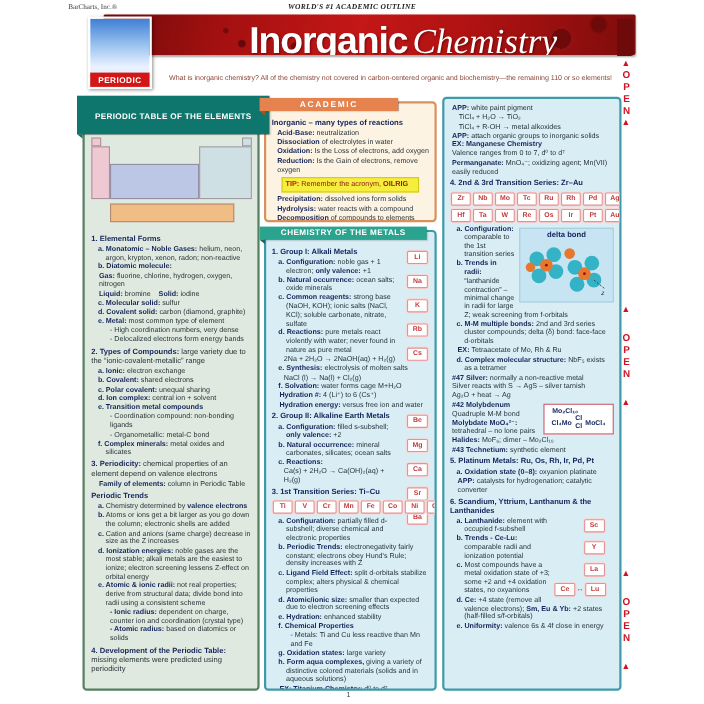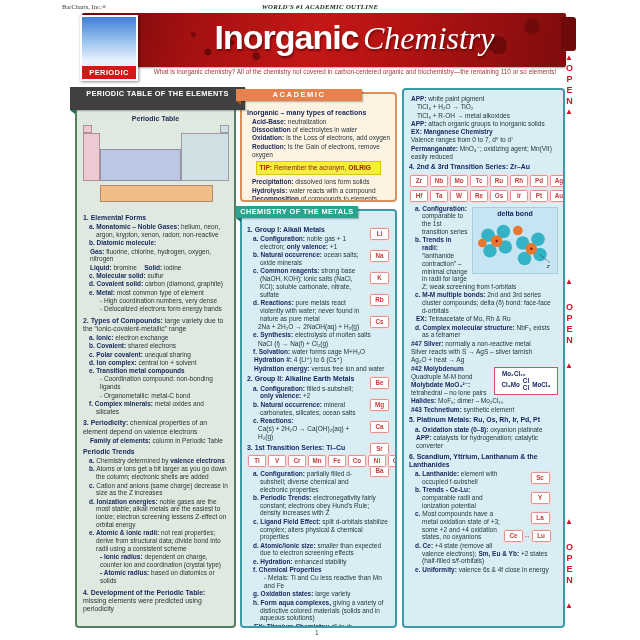--- a/index.html
+++ b/index.html
@@ -9,21 +9,21 @@
     -webkit-font-smoothing:antialiased;overflow:hidden;
   }
   .abs{position:absolute;}
 
   
   #publisher{left:62px;top:3px;font-size:6.5px;color:#3a3a3a;font-family:"Liberation Serif","DejaVu Serif",serif;}
   #outline{left:180px;top:3px;width:280px;text-align:center;font-size:6.8px;font-style:italic;font-weight:bold;
     color:#222;font-family:"Liberation Serif","DejaVu Serif",serif;letter-spacing:.3px;}
 
   
-  #banner{left:82px;top:13px;width:484px;height:54px;border-radius:2px;overflow:hidden;
+  #banner{left:94px;top:13px;width:484px;height:37px;border-radius:2px;overflow:hidden;
     background:
       radial-gradient(circle 4px at 26% 72%, rgba(50,0,0,.55) 0 3px, transparent 4px),
       radial-gradient(circle 3px at 31% 55%, rgba(50,0,0,.5) 0 2px, transparent 3px),
       radial-gradient(circle 3px at 23% 40%, rgba(60,0,0,.45) 0 2px, transparent 3px),
       radial-gradient(circle 5px at 36% 80%, rgba(50,0,0,.5) 0 3px, transparent 5px),
       radial-gradient(circle 14px at 86% 60%, rgba(80,5,5,.55) 0 9px, rgba(150,20,20,.35) 9px 12px, transparent 13px),
       radial-gradient(circle 10px at 93% 25%, rgba(80,5,5,.5) 0 6px, transparent 9px),
       linear-gradient(104deg,#6e0a0a 0%,#a31010 22%,#c41717 48%,#b01212 68%,#7e0c0c 100%);
     box-shadow:0 1px 2px rgba(0,0,0,.35);}
   #banner-title{position:absolute;left:70px;top:5px;width:405px;text-align:center;white-space:nowrap;
@@ -53,27 +53,27 @@
     letter-spacing:1px;line-height:1;}
   #open-tab-1{top:54px;height:62px;}
   #open-tab-2{top:278px;height:92px;}
   #open-tab-3{top:518px;height:92px;}
 
   
   .ribbon{position:absolute;color:#fff;font-weight:bold;text-align:center;z-index:5;
     box-shadow:1px 1px 1.5px rgba(0,0,0,.3);}
   .ribbon::after{content:"";position:absolute;left:0;top:100%;width:0;height:0;
     border-left:5px solid transparent;}
-  #left-ribbon{left:70px;top:87px;width:175px;height:21px;background:#404040;font-size:7.4px;
-    line-height:1.3;padding-top:2px;letter-spacing:.3px;}
+  #left-ribbon{left:70px;top:87px;width:175px;height:21px;background:#0f766e;font-size:7.4px;
+    line-height:1.3;padding-top:14px;letter-spacing:.3px;}
   #left-ribbon::after{border-top:4px solid #176a5c;}
   #reactions-ribbon{left:236px;top:89px;width:126px;height:12px;background:#e5824e;font-size:7.6px;
     line-height:12px;letter-spacing:1.5px;}
   #reactions-ribbon::after{border-top:4px solid #a8541d;}
-  #metals-ribbon{left:236px;top:206px;width:122px;height:12px;background:#2aa48e;font-size:7.4px;
+  #metals-ribbon{left:236px;top:206px;width:152px;height:12px;background:#2aa48e;font-size:7.4px;
     line-height:12px;letter-spacing:.4px;}
   #metals-ribbon::after{border-top:4px solid #176a5c;}
 
   
   .panel{position:absolute;box-sizing:border-box;overflow:hidden;border-radius:4px;}
   #left-panel{left:75px;top:92px;width:161px;height:536px;background:#dfe9df;
     border:2px solid #567f60;padding:20px 6px 4px;}
   #reactions-panel{left:240px;top:92px;width:157px;height:110px;background:#fdf3e3;
     border:2px solid #d8915c;padding:13px 5px 3px;}
   #metals-panel{left:240px;top:209px;width:157px;height:419px;background:#d9edf5;

